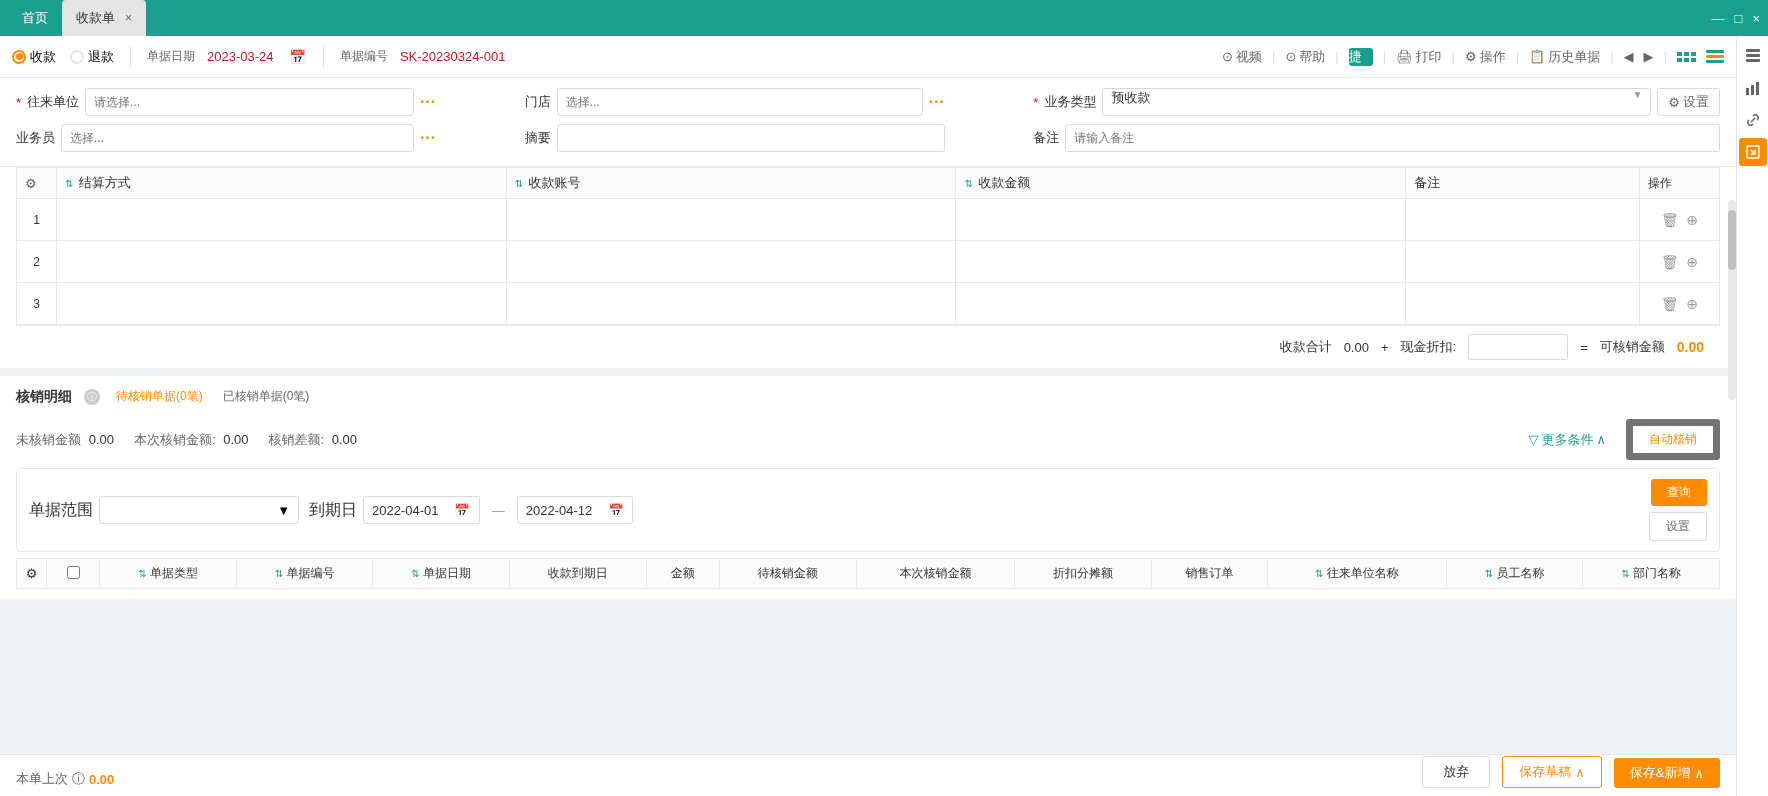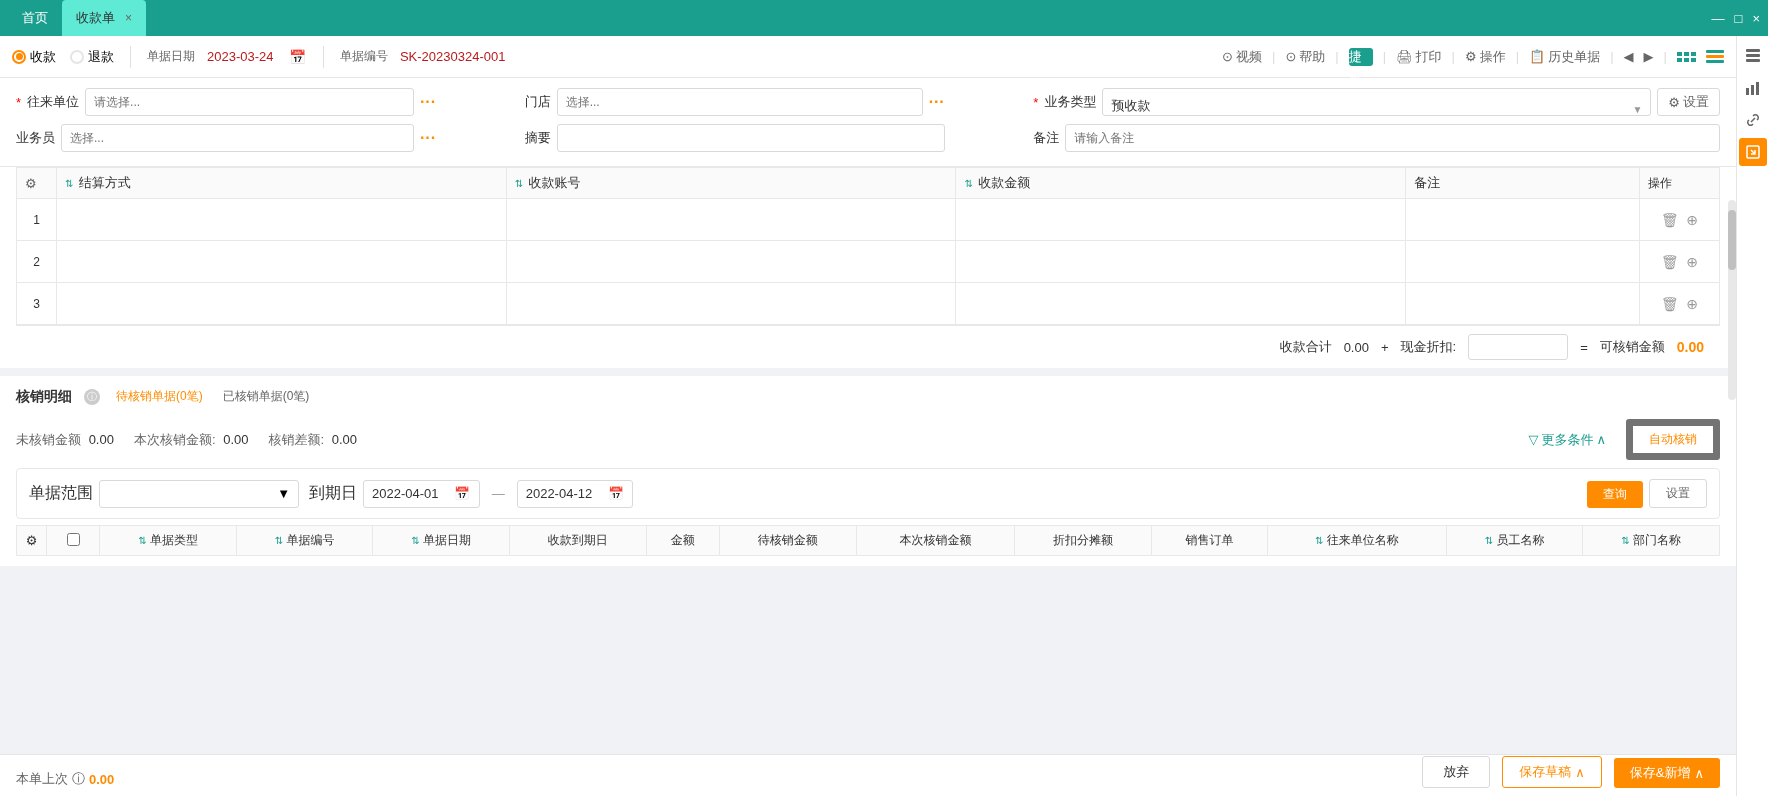--- a/index.html
+++ b/index.html
@@ -16,21 +16,21 @@
     .tab-home {
       color: #fff;
       padding: 0 14px;
       height: 100%;
       display: flex;
       align-items: center;
       cursor: pointer;
       font-size: 13px;
     }
     .tab-active {
-      background: #5eead4;
+      background: #e5e5e5;
       color: #333;
       padding: 0 14px;
       height: 100%;
       display: flex;
       align-items: center;
       border-radius: 4px 4px 0 0;
       cursor: pointer;
       font-size: 13px;
       gap: 6px;
     }
@@ -94,21 +94,21 @@
     .field-label-form { color: #333; white-space: nowrap; min-width: fit-content; }
     .field-input {
       flex: 1; height: 28px; border: 1px solid #d9d9d9;
       border-radius: 3px; padding: 0 8px; color: #999;
       font-size: 12px; background: #fff; cursor: text;
     }
     .field-more { color: #ff8c00; cursor: pointer; font-size: 16px; font-weight: bold; }
     .select-input {
       flex: 1; height: 28px; border: 1px solid #d9d9d9;
       border-radius: 3px; padding: 0 8px; color: #999;
-      font-size: 12px; background: #fff; display: flex; align-items: flex-end;
+      font-size: 12px; background: #fff; display: flex; align-items: flex-start;
       justify-content: space-between; cursor: pointer;
     }
     .select-arrow { color: #999; font-size: 10px; }
     .field-select-val { color: #333; }
 
     
     .table-section { background: #fff; margin: 0; padding: 0 16px; }
     .data-table { width: 100%; border-collapse: collapse; }
     .data-table th {
       background: #fafafa;
@@ -198,21 +198,21 @@
     .btn-query {
       background: #ff8c00; color: #fff; border: none;
       border-radius: 3px; padding: 5px 16px; cursor: pointer;
       font-size: 12px;
     }
     .btn-setting {
       background: #fff; color: #666; border: 1px solid #d9d9d9;
       border-radius: 3px; padding: 5px 16px; cursor: pointer;
       font-size: 12px;
     }
-    .filter-right { display: flex; flex-direction: row; gap: 6px; align-items: flex-end; }
+    .filter-right { display: flex; flex-direction: column; gap: 6px; align-items: flex-end; }
     .auto-verify-btn {
       background: #fff; color: #ff8c00; border: 7px solid #737373;
       border-radius: 3px; padding: 5px 16px; cursor: pointer;
       font-size: 12px;
     }
 
     
     .bottom-table { width: 100%; border-collapse: collapse; font-size: 12px; }
     .bottom-table th {
       background: #fafafa; border: 1px solid #e8e8e8;

